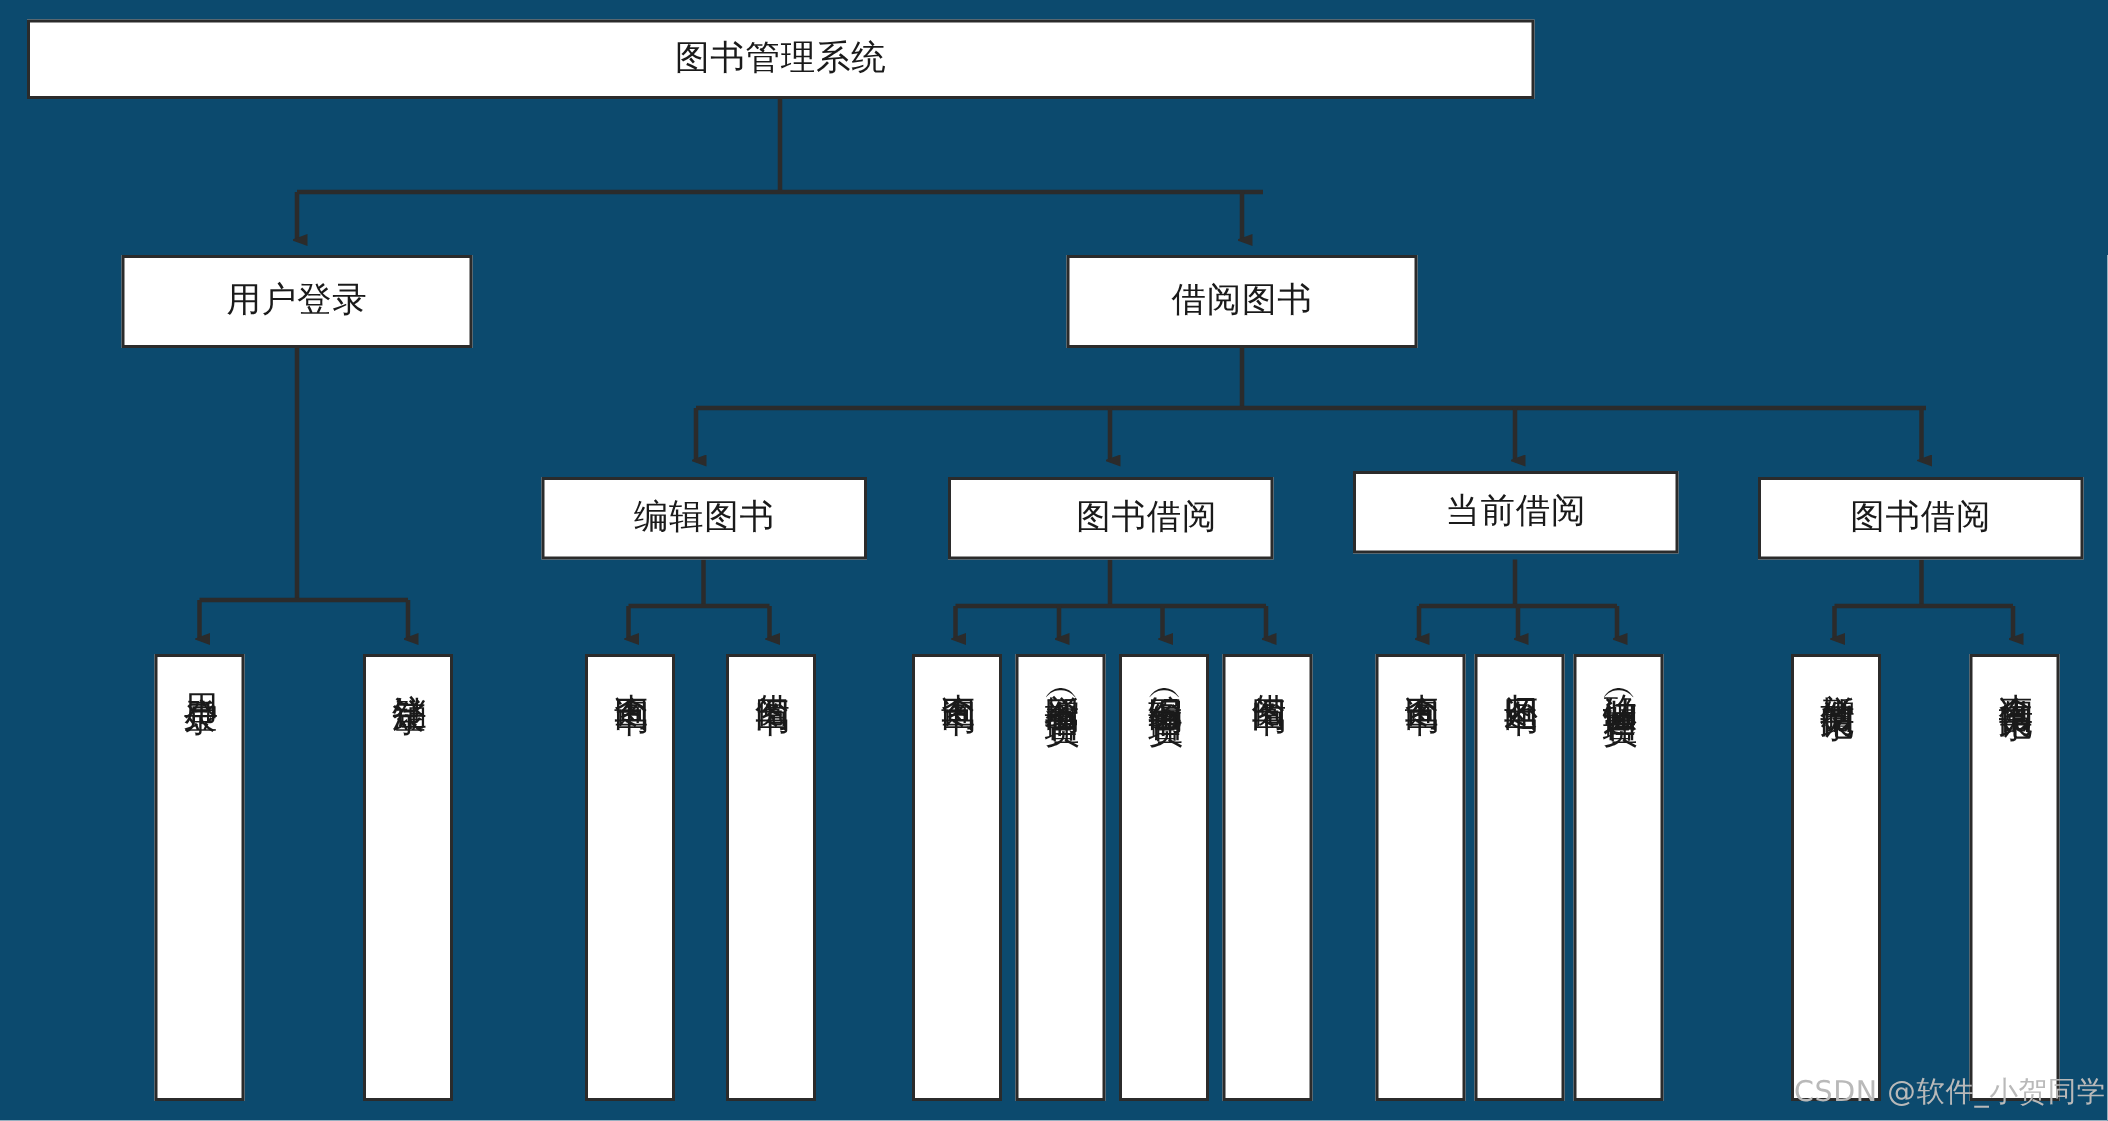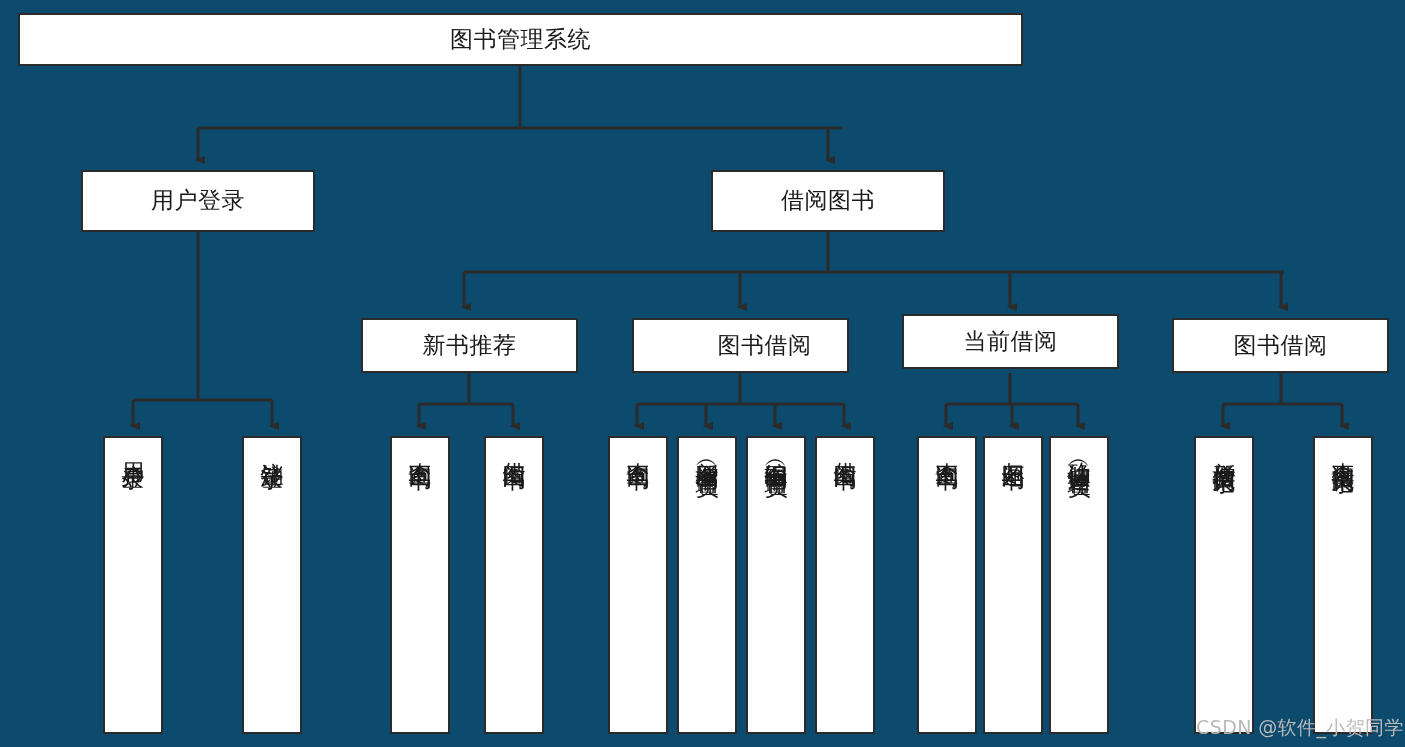--- a/index.html
+++ b/index.html
@@ -131,21 +131,21 @@
   </div>
 
   <div class="node h" style="left:81px; top:170px; width:234px; height:62px;">
     <span class="label">用户登录</span>
   </div>
   <div class="node h" style="left:711px; top:170px; width:234px; height:62px;">
     <span class="label">借阅图书</span>
   </div>
 
   <div class="node h" style="left:361px; top:318px; width:217px; height:55px;">
-    <span class="label">新书推荐</span>
+    <span class="label">编辑图书</span>
   </div>
   <div class="node h" style="left:632px; top:318px; width:217px; height:55px;padding-left:48px;">
     <span class="label">图书借阅</span>
   </div>
   <div class="node h" style="left:902px; top:314px; width:217px; height:55px;">
     <span class="label">当前借阅</span>
   </div>
   <div class="node h" style="left:1172px; top:318px; width:217px; height:55px;">
     <span class="label">图书借阅</span>
   </div>

